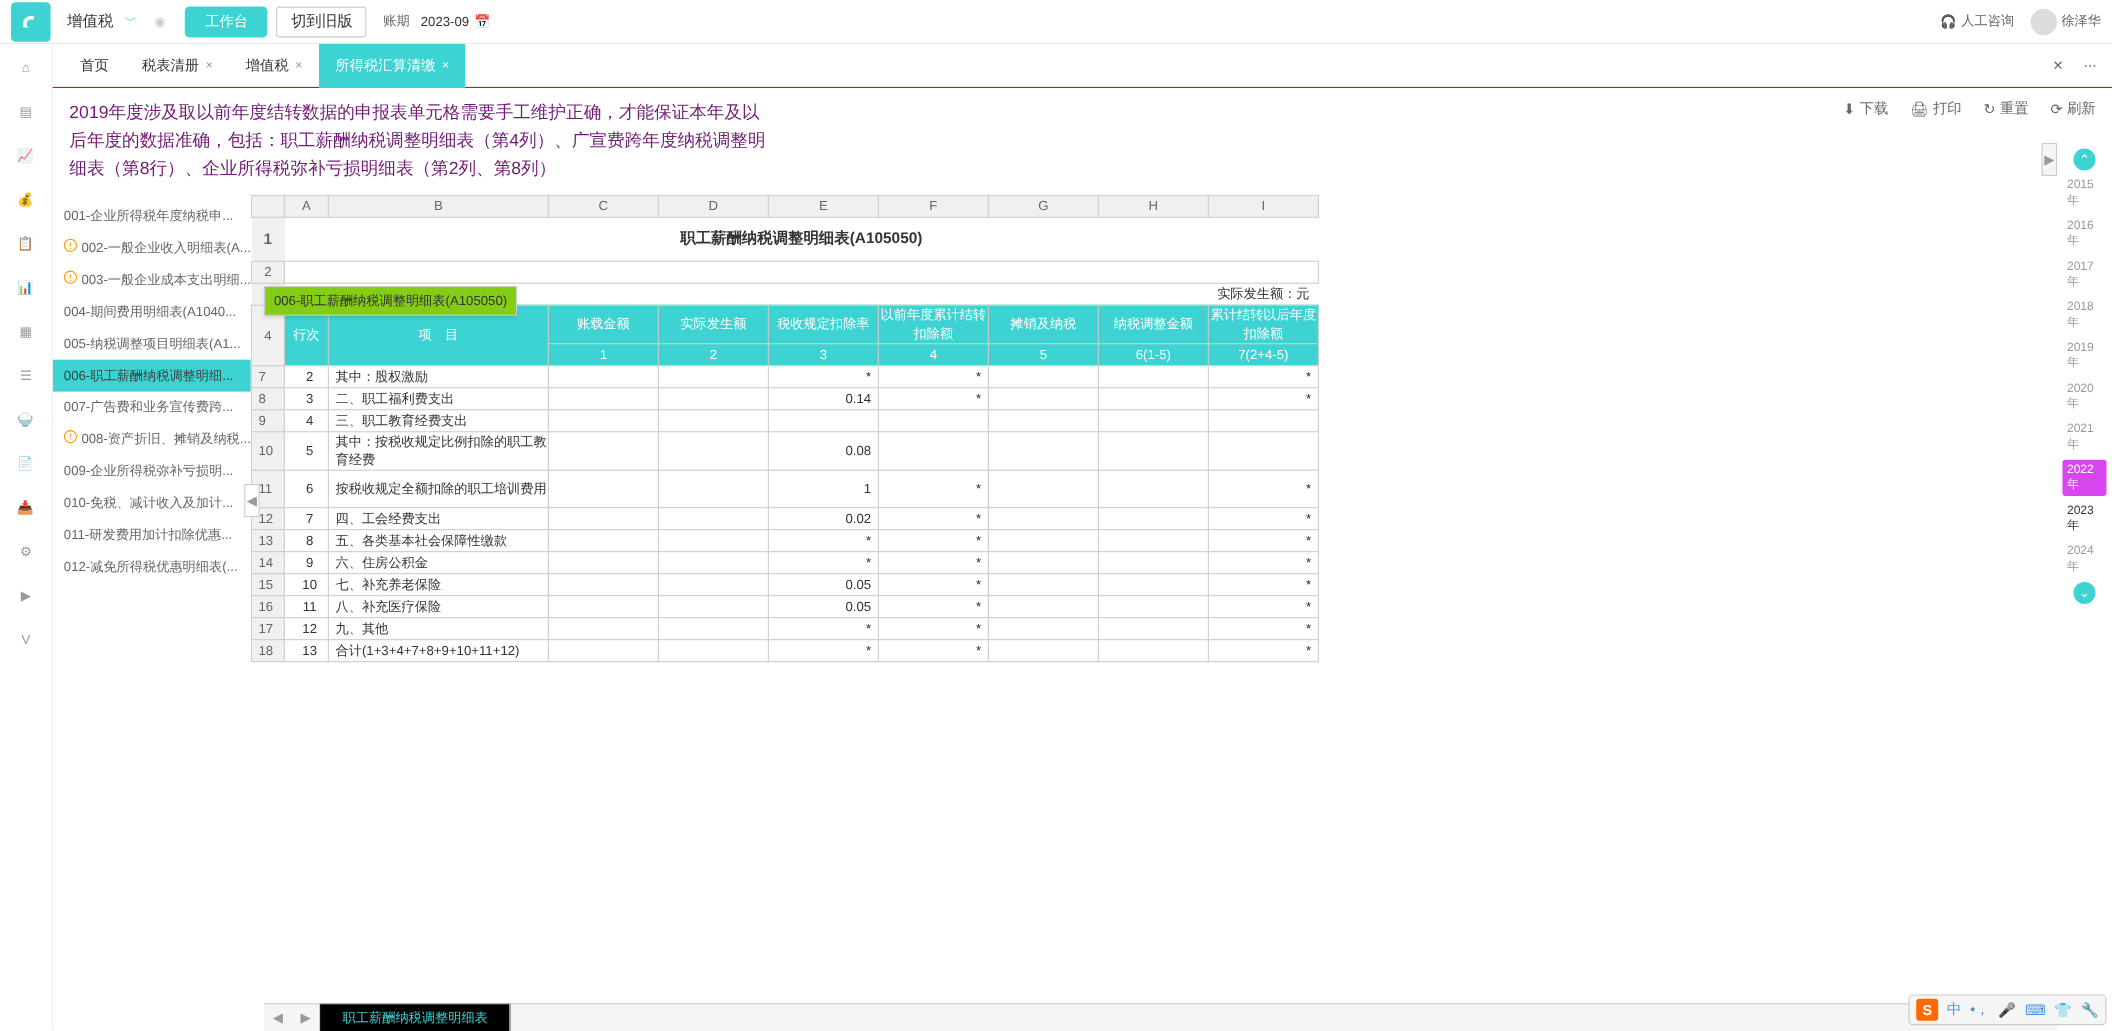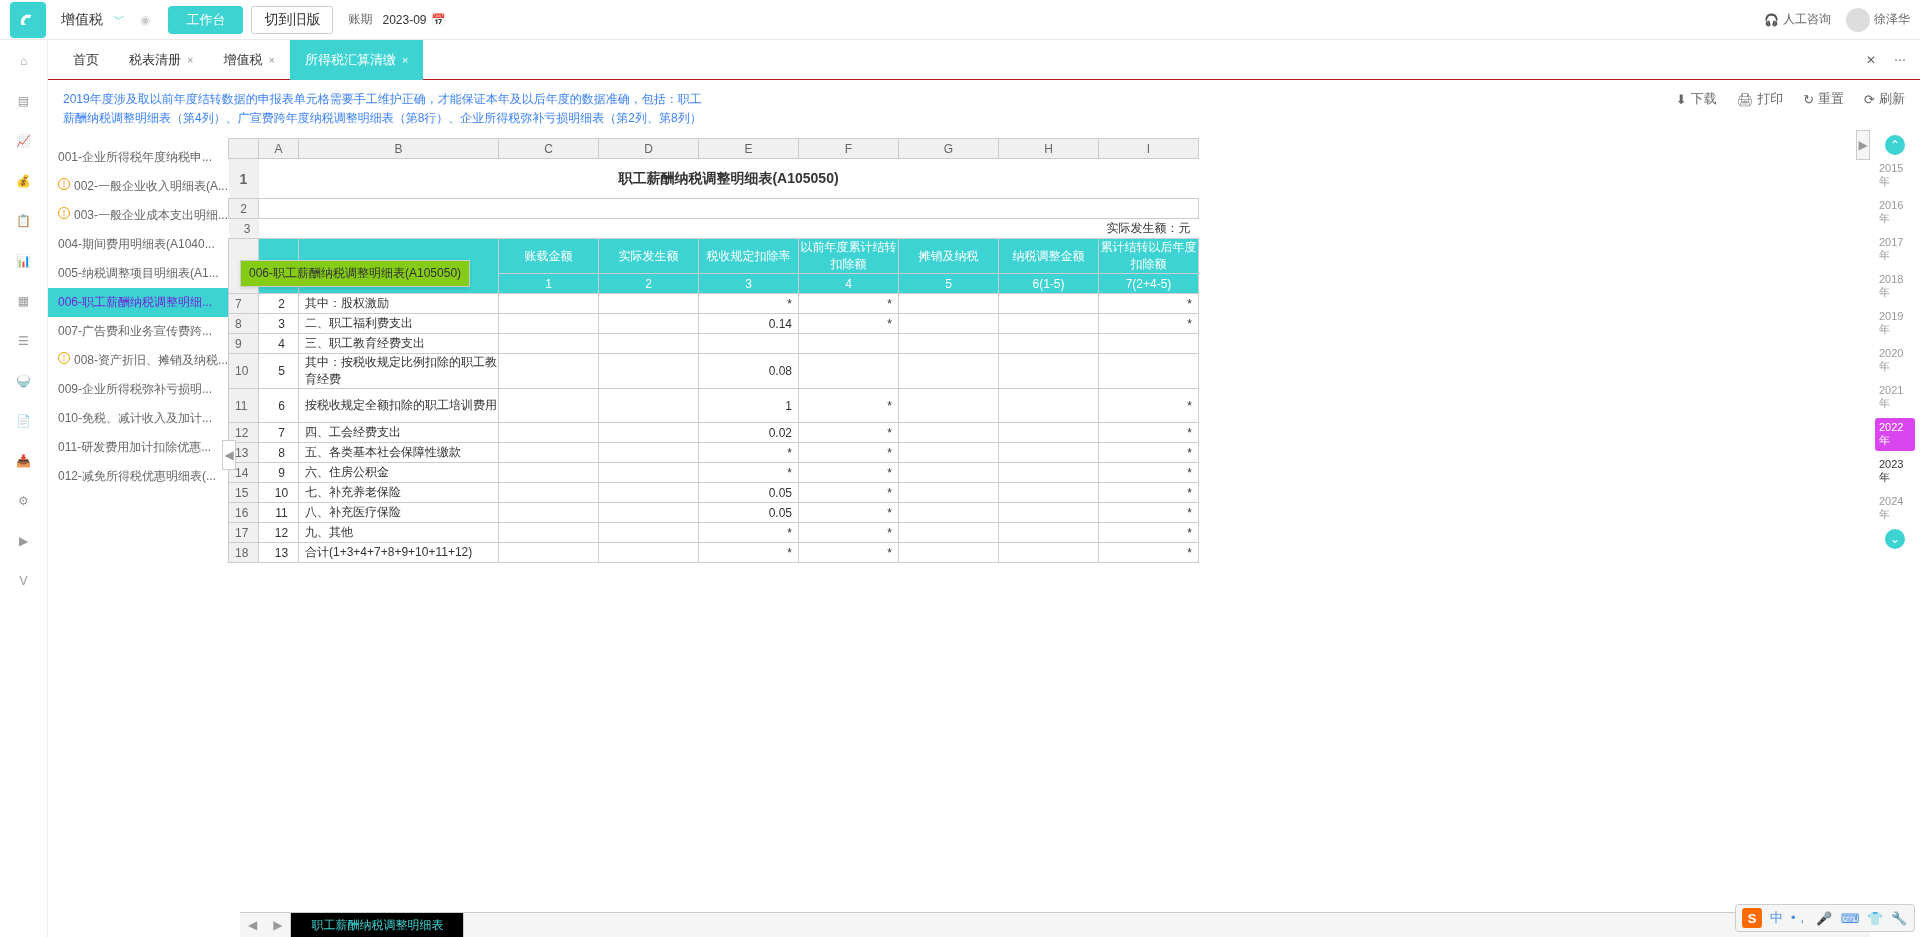--- a/index.html
+++ b/index.html
@@ -22,27 +22,27 @@
 .sidebar div.active{color:#333}
 .tabs{position:absolute;left:48px;top:40px;right:0;height:40px;display:flex;align-items:center;border-bottom:1px solid #b91c1c;padding:0 10px}
 .tab{padding:0 15px;height:40px;display:flex;align-items:center;gap:6px;font-size:13px;cursor:pointer}
 .tab.active{background:#3dd3d3;color:#fff}
 .tab-x{font-size:11px;color:#999}
 .tab.active .tab-x{color:#fff}
 .tabs-right{margin-left:auto;display:flex;gap:10px;color:#666}
 .tabs-right span{cursor:pointer;padding:4px}
 .content{position:absolute;left:48px;top:80px;right:0;bottom:0;display:flex;flex-direction:column}
 .warning-row{display:flex;padding:10px 15px;align-items:flex-start}
-.warning{color:#3b82f6;font-size:12px;line-height:1.6;flex:1;max-width:640px}
+.warning{color:#701a75;font-size:16px;line-height:1.6;flex:1;max-width:640px}
 .actions{margin-left:auto;display:flex;gap:20px;color:#666;font-size:13px}
 .actions span{cursor:pointer;display:flex;align-items:center;gap:4px}
 .main-wrap{flex:1;display:flex;overflow:hidden}
 .form-list{width:180px;padding:5px 0;overflow:hidden}
 .form-item{padding:6px 10px;font-size:12px;color:#666;cursor:pointer;white-space:nowrap;overflow:hidden;text-overflow:ellipsis;display:flex;align-items:flex-start;gap:4px}
-.form-item.active{background:#3dd3d3;color:#6d28d9}
+.form-item.active{background:#3dd3d3;color:#404040}
 .warn-dot{width:12px;height:12px;border:1px solid #f90;border-radius:50%;display:inline-flex;align-items:center;justify-content:center;color:#f90;font-size:9px;flex-shrink:0}
 .tooltip{position:absolute;left:240px;top:260px;background:#84cc16;border:1px solid #ccc;padding:4px 8px;font-size:12px;box-shadow:0 2px 4px rgba(0,0,0,.1);z-index:100}
 .collapse-btn{position:absolute;left:222px;top:440px;width:14px;height:30px;border:1px solid #ccc;background:#fff;display:flex;align-items:center;justify-content:center;color:#999;cursor:pointer;z-index:5}
 .sheet{flex:1;position:relative;overflow:hidden}
 .sheet table{border-collapse:collapse;font-size:12px}
 .sheet td,.sheet th{border:1px solid #ccc;padding:0;height:20px;text-align:center;vertical-align:middle}
 .colhdr{background:#f0f0f0;color:#666;font-weight:normal;height:18px}
 .rowhdr{background:#f0f0f0;color:#666;width:30px}
 .title-row td{height:40px;font-size:14px;font-weight:bold;border-left:none;border-right:none;border-top:none}
 .unit-row td{text-align:right;padding-right:8px;border:none;height:20px}

